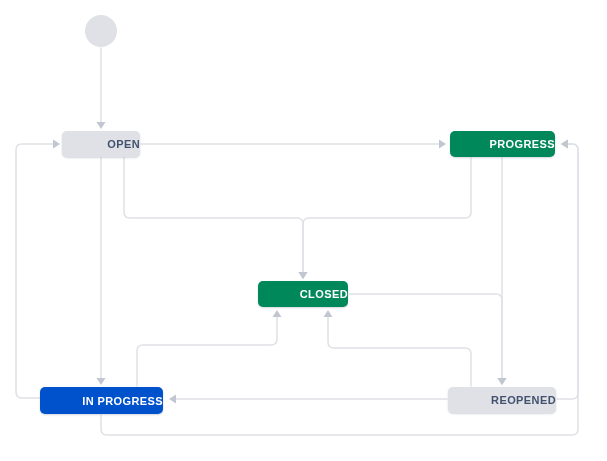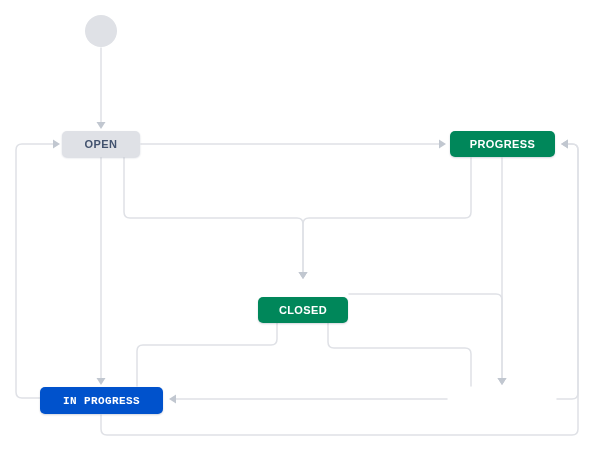--- a/index.html
+++ b/index.html
@@ -23,21 +23,21 @@
   }
   .start-node {
     position: absolute;
     border-radius: 50%;
   }
   .status-node {
     position: absolute;
     box-sizing: border-box;
     display: flex;
     align-items: center;
-    justify-content: center;
+    justify-content: flex-end;
     border-radius: 5px;
     font-size: 11px;
     font-weight: bold;
     letter-spacing: 0.4px;
     box-shadow: 0 1px 2px rgba(9, 30, 66, 0.18);
     cursor: pointer;
     user-select: none;
   }
   .status-node span {
     white-space: nowrap;
@@ -75,19 +75,22 @@
       <path d="M557 399 L572 399 Q578 399 578 393 L578 150 Q578 144 572 144 L568 144" fill="none" stroke="#dfe1e6" stroke-width="1.5" stroke-linecap="round"></path>
       <polygon points="561,144 568,139.5 568,148.5" fill="#c1c7d0"></polygon>
     </svg>
 <div class="start-node" style="left: 85px; top: 15px; width: 32px; height: 32px; background: rgb(223, 225, 230);"></div>
     <div class="status-node" style="left: 62px; top: 131px; width: 78px; height: 26px; background: rgb(223, 225, 230); color: rgb(66, 82, 110);">
       <span>OPEN</span>
     </div>
     <div class="status-node" style="left: 450px; top: 131px; width: 105px; height: 26px; background: rgb(0, 135, 90); color: rgb(255, 255, 255);">
       <span>PROGRESS</span>
     </div>
-    <div class="status-node" style="left: 258px; top: 281px; width: 90px; height: 26px; background: rgb(0, 135, 90); color: rgb(255, 255, 255); margin-top: 16px;">
+    <div class="status-node" style="left: 258px; top: 281px; width: 90px; height: 26px; background: rgb(0, 135, 90); color: rgb(255, 255, 255);">
       <span>CLOSED</span>
     </div>
-    <div class="status-node" style="left: 40px; top: 387px; width: 123px; height: 27px; background: rgb(0, 82, 204); color: rgb(255, 255, 255); font-family: Liberation Mono, monospace;">
+    <div class="status-node" style="left: 40px; top: 387px; width: 123px; height: 27px; background: rgb(0, 82, 204); color: rgb(255, 255, 255);">
       <span>IN PROGRESS</span>
+    </div>
+    <div class="status-node" style="left: 448px; top: 387px; width: 108px; height: 26px; background: rgb(223, 225, 230); color: rgb(66, 82, 110);">
+      <span>REOPENED</span>
     </div>
   </div>
 
 </body></html>

